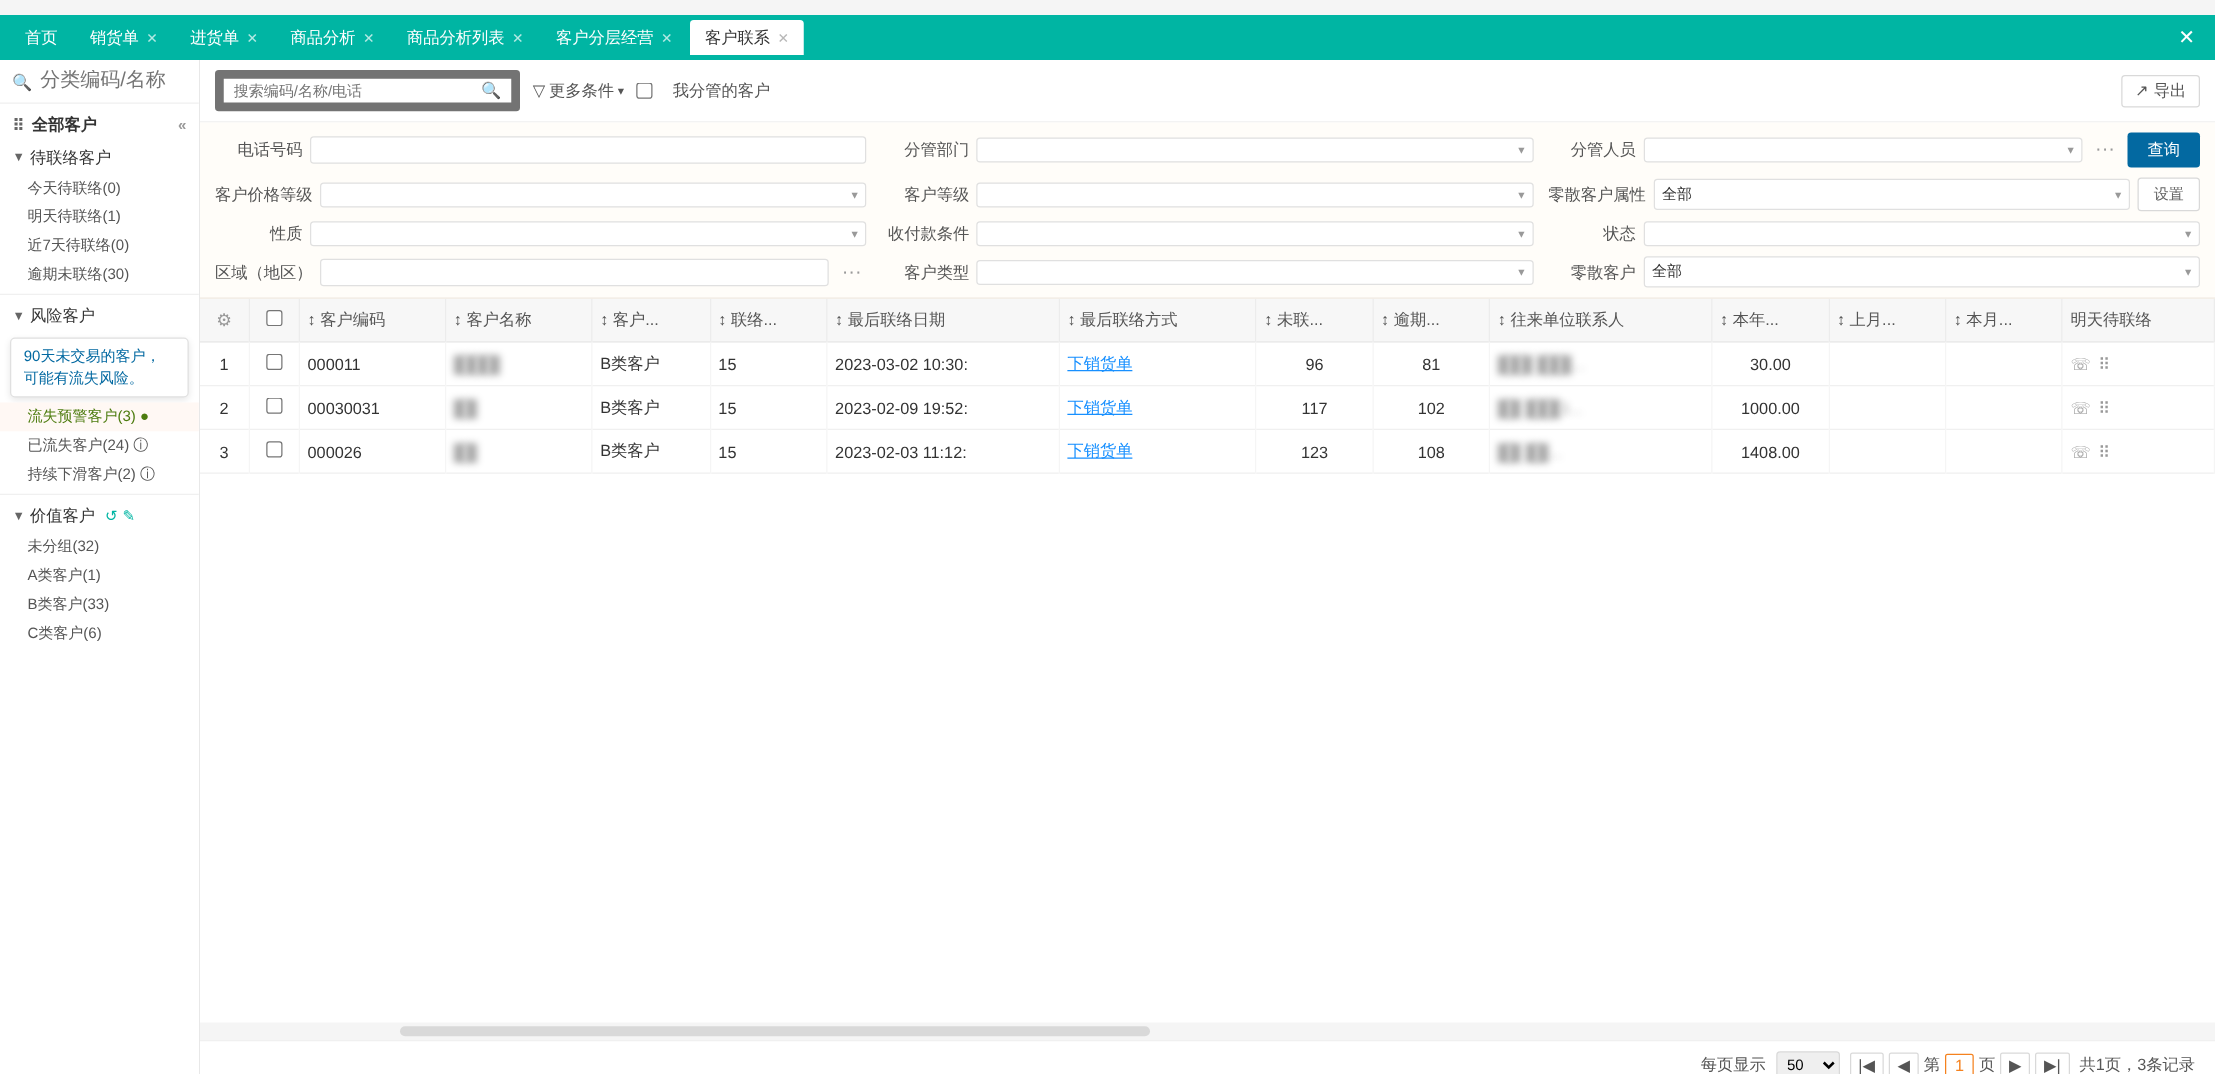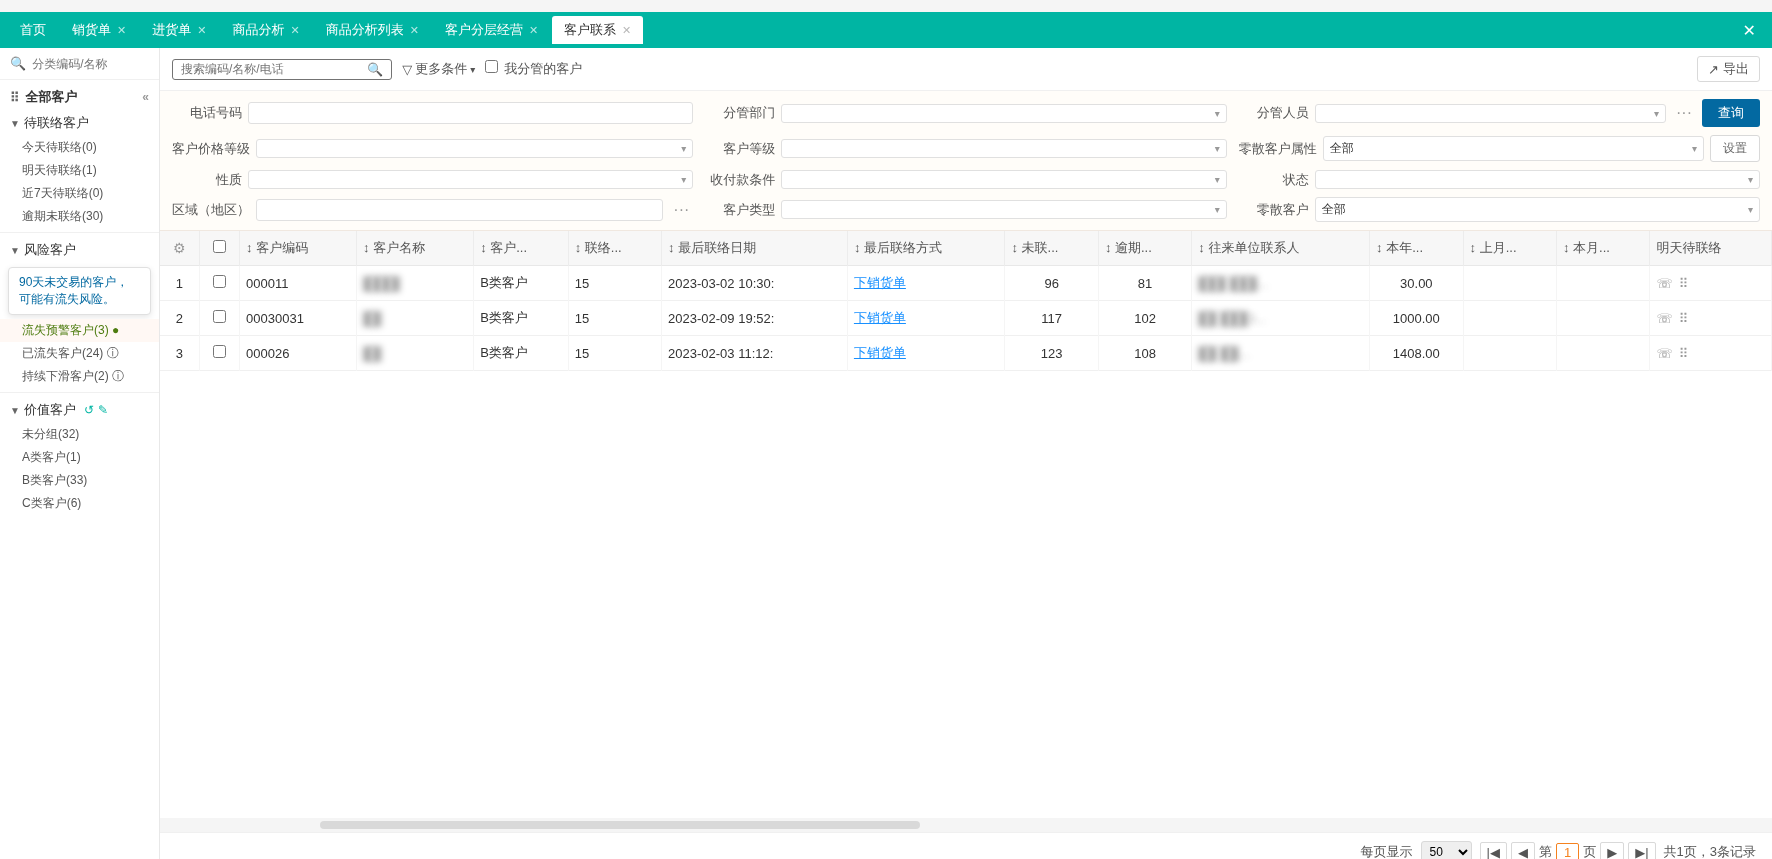--- a/index.html
+++ b/index.html
@@ -66,21 +66,21 @@
       display: flex;
       align-items: center;
       padding: 8px 10px;
       border-bottom: 1px solid #f0f0f0;
       gap: 6px;
     }
     .sidebar-search input {
       border: none;
       outline: none;
       flex: 1;
-      font-size: 12px;
+      font-size: 16px;
       color: #be185d;
       background: transparent;
     }
     .search-icon { color: #ccc; font-size: 13px; }
     .sidebar-header {
       display: flex;
       align-items: center;
       padding: 8px 10px 4px;
       font-weight: bold;
       color: #333;
@@ -139,44 +139,44 @@
       padding: 8px 12px;
       display: flex;
       align-items: center;
       gap: 10px;
       border-bottom: 1px solid #f0f0f0;
       background: #fff;
     }
     .filter-search {
       display: flex;
       align-items: center;
-      border: 1px solid #737373;
+      border: 7px solid #737373;
       border-radius: 3px;
       padding: 2px 8px;
-      gap: 6px;
+      gap: 18px;
     }
     .filter-search input {
       border: none;
       outline: none;
       font-size: 12px;
       color: #999;
       width: 180px;
     }
     .filter-more {
       display: flex;
       align-items: center;
       color: #555;
       cursor: pointer;
       gap: 3px;
       font-size: 12px;
     }
     .filter-my {
       display: flex;
-      align-items: flex-start;
-      gap: 6px;
+      align-items: center;
+      gap: 16px;
       color: #555;
       font-size: 12px;
       cursor: pointer;
     }
     .filter-my input[type=checkbox] { cursor: pointer; }
     .filter-spacer { flex: 1; }
     .export-btn {
       display: flex;
       align-items: center;
       gap: 4px;

